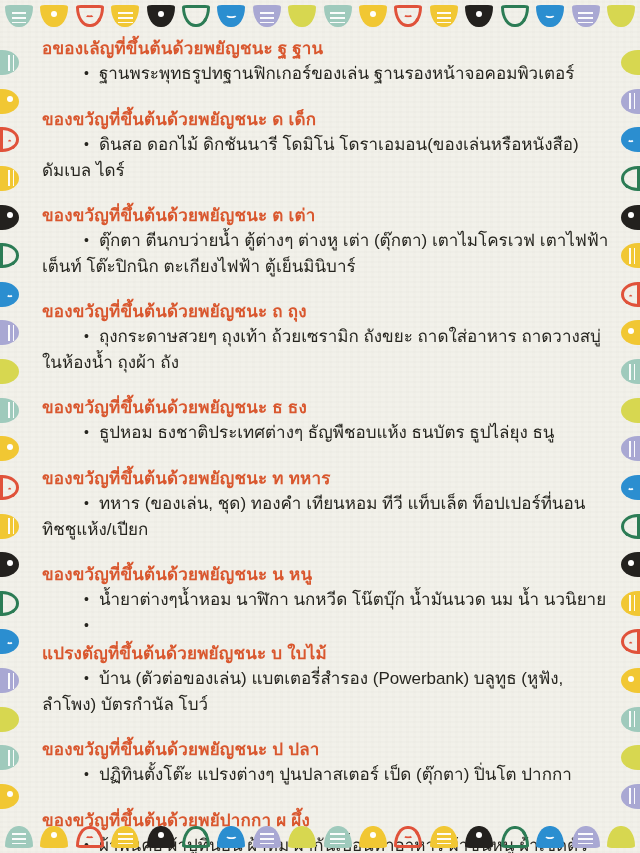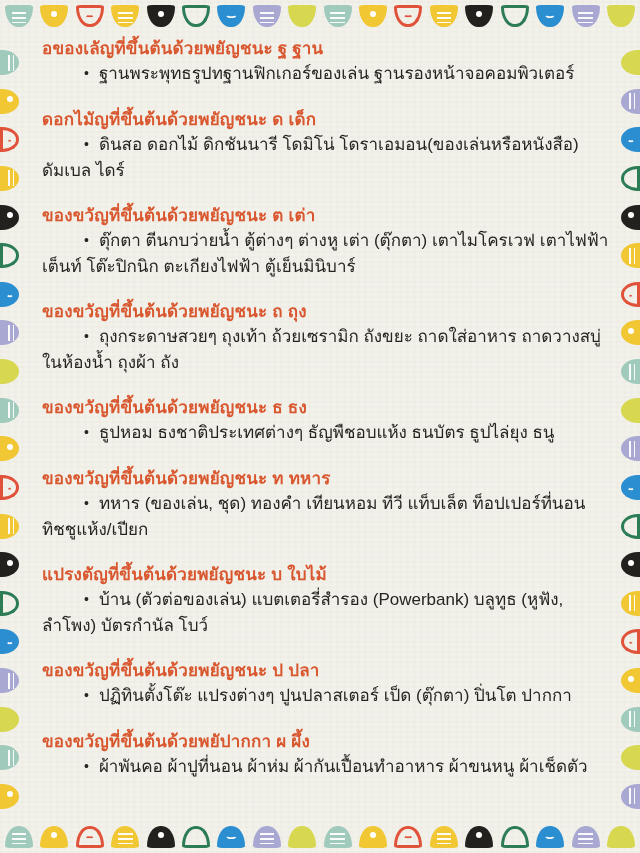--- a/index.html
+++ b/index.html
@@ -166,21 +166,21 @@
       <div class="deco stripes" style="--c: #a9a8d3; background: rgb(169, 168, 211);"></div>
       <div class="deco solid" style="--c: #d7d750; background: rgb(215, 215, 80);"></div>
     </div>
   <main class="content">
   <section class="gift-section">
     <h2 class="heading">อของเลัญที่ขึ้นต้นด้วยพยัญชนะ ฐ ฐาน</h2>
   <p class="item"><span class="bullet">•</span>ฐานพระพุทธรูปทฐานฟิกเกอร์ของเล่น ฐานรองหน้าจอคอมพิวเตอร์</p>
       </section>
 
   <section class="gift-section">
-    <h2 class="heading">ดอกไมัญที่ขึ้นต้นด้วยพยัญชนะ ด เด็ก</h2>
+    <h2 class="heading">ของขวัญที่ขึ้นต้นด้วยพยัญชนะ ด เด็ก</h2>
   <p class="item"><span class="bullet">•</span>ดินสอ ดอกไม้ ดิกชันนารี โดมิโน่ โดราเอมอน(ของเล่นหรือหนังสือ) ดัมเบล ไดร์</p>
       </section>
 
   <section class="gift-section">
     <h2 class="heading">ของขวัญที่ขึ้นต้นด้วยพยัญชนะ ต เต่า</h2>
   <p class="item"><span class="bullet">•</span>ตุ๊กตา ตีนกบว่ายน้ำ ตู้ต่างๆ ต่างหู เต่า (ตุ๊กตา) เตาไมโครเวฟ เตาไฟฟ้า เต็นท์ โต๊ะปิกนิก ตะเกียงไฟฟ้า ตู้เย็นมินิบาร์</p>
       </section>
 
   <section class="gift-section">
     <h2 class="heading">ของขวัญที่ขึ้นต้นด้วยพยัญชนะ ถ ถุง</h2>
@@ -190,20 +190,25 @@
   <section class="gift-section">
     <h2 class="heading">ของขวัญที่ขึ้นต้นด้วยพยัญชนะ ธ ธง</h2>
   <p class="item"><span class="bullet">•</span>ธูปหอม ธงชาติประเทศต่างๆ ธัญพืชอบแห้ง ธนบัตร ธูปไล่ยุง ธนู</p>
       </section>
 
   <section class="gift-section">
     <h2 class="heading">ของขวัญที่ขึ้นต้นด้วยพยัญชนะ ท ทหาร</h2>
   <p class="item"><span class="bullet">•</span>ทหาร (ของเล่น, ชุด) ทองคำ เทียนหอม ทีวี แท็บเล็ต ท็อปเปอร์ที่นอน ทิชชูแห้ง/เปียก</p>
       </section>
 
+  <section class="gift-section tight">
+    <h2 class="heading">ของขวัญที่ขึ้นต้นด้วยพยัญชนะ น หนู</h2>
+  <p class="item"><span class="bullet">•</span>น้ำยาต่างๆน้ำหอม นาฬิกา นกหวีด โน๊ตบุ๊ก น้ำมันนวด นม น้ำ นวนิยาย</p>
+        <p class="item"><span class="bullet">•</span></p>
+      </section>
 
   <section class="gift-section">
     <h2 class="heading">แปรงตัญที่ขึ้นต้นด้วยพยัญชนะ บ ใบไม้</h2>
   <p class="item"><span class="bullet">•</span>บ้าน (ตัวต่อของเล่น) แบตเตอรี่สำรอง (Powerbank) บลูทูธ (หูฟัง, ลำโพง) บัตรกำนัล โบว์</p>
       </section>
 
   <section class="gift-section">
     <h2 class="heading">ของขวัญที่ขึ้นต้นด้วยพยัญชนะ ป ปลา</h2>
   <p class="item"><span class="bullet">•</span>ปฏิทินตั้งโต๊ะ แปรงต่างๆ ปูนปลาสเตอร์ เป็ด (ตุ๊กตา) ปิ่นโต ปากกา</p>
       </section>

